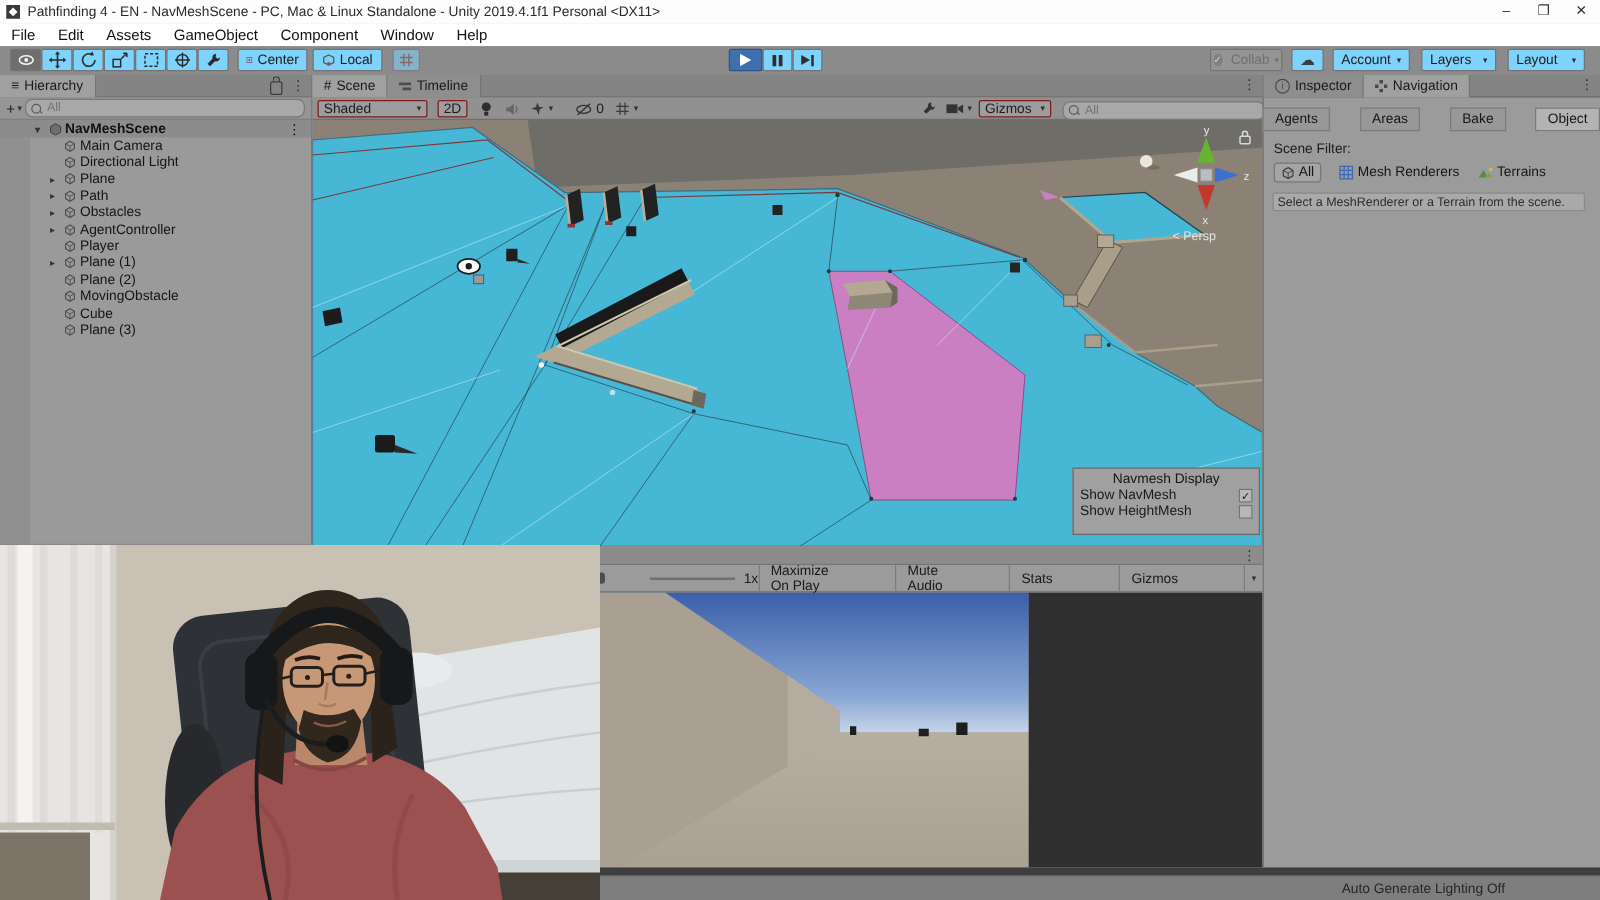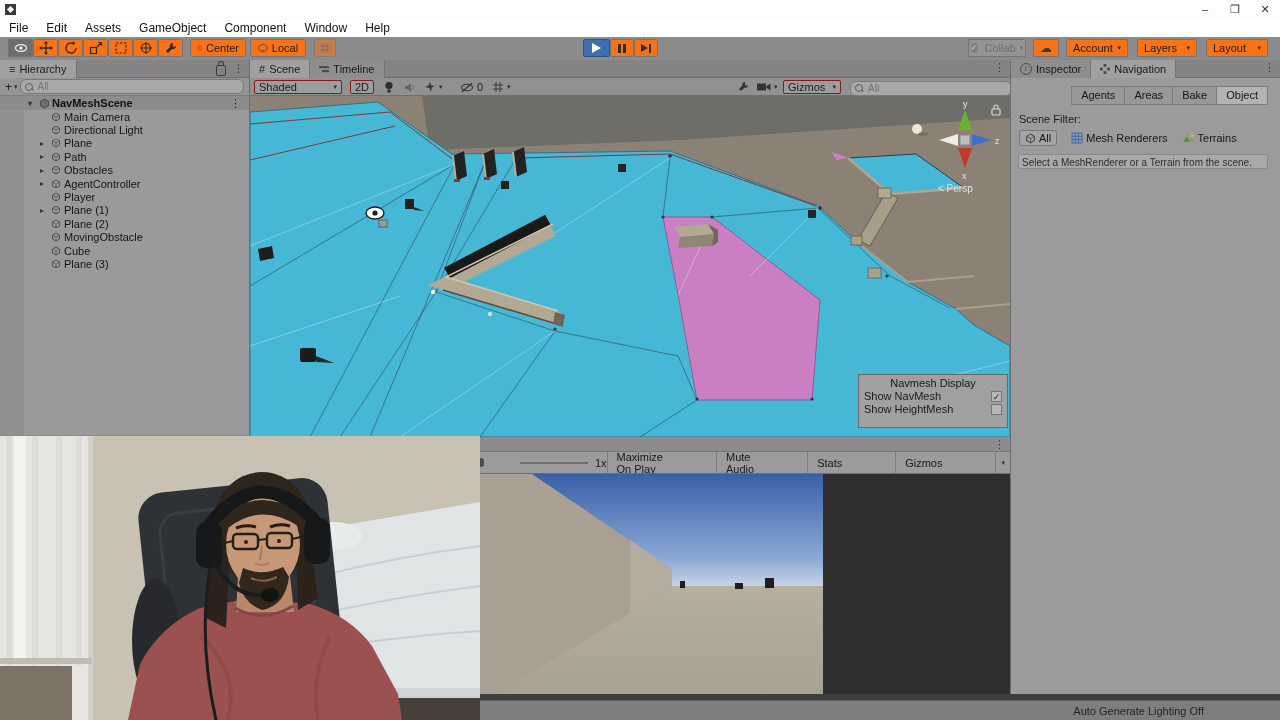--- a/index.html
+++ b/index.html
@@ -11,21 +11,21 @@
             display:flex;align-items:center;font-size:11px;color:#2a2a2a;}
   .unity-logo{width:11px;height:11px;background:#3a3a3a;margin:0 6px 0 5px;position:relative;}
   .unity-logo:after{content:"";position:absolute;left:3px;top:3px;width:5px;height:5px;background:#fdfdfd;transform:rotate(45deg);}
   .win-controls{margin-left:auto;display:flex;}
   .win-btn{width:30px;text-align:center;font-size:11px;color:#333;line-height:19px;}
   
   .menubar{left:0;top:19px;width:1280px;height:18px;background:#ffffff;display:flex;align-items:center;font-size:12px;}
   .menu-item{padding:0 9px;line-height:18px;color:#111;}
   
   .main-toolbar{left:0;top:37px;width:1280px;height:23px;background:#8b8b8b;border-bottom:1px solid #6c6c6c;}
-  .tbtn{position:absolute;top:2px;height:18px;background:#f97316;border:1px solid #747474;border-radius:2px;
+  .tbtn{position:absolute;top:2px;height:18px;background:#7dd3fc;border:1px solid #747474;border-radius:2px;
         display:flex;align-items:center;justify-content:center;box-sizing:border-box;}
   .tbtn.sel{background:#6e6e6e;}
   .tool-icon{width:14px;height:14px;display:block;}
   .pill{font-size:11px;padding:0 6px;gap:4px;color:#1c1c1c;}
   .dd-arrow{font-size:7px;color:#2f2f2f;}
   .disabled-txt{color:#6f6f6f;}
   .playtri{width:0;height:0;border-left:9px solid #fff;border-top:5.5px solid transparent;border-bottom:5.5px solid transparent;}
   .pausebar{display:inline-block;width:3px;height:9px;background:#2e2e2e;margin:0 1px;}
   .steptri{width:0;height:0;border-left:7px solid #2e2e2e;border-top:4.5px solid transparent;border-bottom:4.5px solid transparent;}
   .stepbar{display:inline-block;width:2px;height:9px;background:#2e2e2e;margin-left:1px;}
@@ -56,21 +56,21 @@
   .scene-toolbar{position:absolute;left:0;top:18px;right:0;height:18px;background:#919191;border-bottom:1px solid #6f6f6f;box-sizing:border-box;font-size:11px;}
   .stb{position:absolute;top:2px;height:14px;display:flex;align-items:center;gap:3px;padding:0 4px;color:#1d1d1d;}
   .stb.box{background:#9d9d9d;border:1px solid #7f1d1d;border-radius:2px;box-sizing:border-box;}
   .scene-canvas{position:absolute;left:0;top:36px;width:760px;height:341px;}
   .nm-overlay{position:absolute;left:608px;top:314px;width:150px;height:54px;background:#a0a0a0;border:1px solid #696969;box-sizing:border-box;font-size:11px;}
   .nm-title{text-align:center;font-size:11px;color:#161616;margin-top:2px;}
   .nm-row{display:flex;align-items:center;padding:1px 5px 0 5px;color:#1a1a1a;}
   .nm-check{margin-left:auto;width:11px;height:11px;background:#b7b7b7;border:1px solid #757575;box-sizing:border-box;font-size:9px;line-height:10px;text-align:center;color:#1d1d1d;}
   
   .rightpanel{left:1010px;top:60px;width:270px;height:634px;background:#9b9b9b;border-left:1px solid #6c6c6c;box-sizing:border-box;}
-  .mode-group{position:absolute;left:0;right:12px;top:26px;display:flex;justify-content:flex-end;}
+  .mode-group{position:absolute;left:0;right:0;top:26px;display:flex;justify-content:space-between;}
   .mode-btn{height:17px;line-height:17px;padding:0 9px;font-size:11px;background:#989898;border:1px solid #7b7b7b;margin-left:-1px;color:#161616;}
   .mode-btn.active{background:#b3b3b3;}
   .sf-label{position:absolute;left:8px;top:53px;font-size:11px;color:#1d1d1d;}
   .filter-row{position:absolute;left:8px;top:70px;display:flex;align-items:center;gap:14px;font-size:11px;color:#161616;}
   .filter-all{display:flex;align-items:center;gap:3px;border:1px solid #777;border-radius:3px;background:#a4a4a4;padding:1px 5px;}
   .filter-item{display:flex;align-items:center;gap:3px;}
   .helpbox{position:absolute;left:7px;top:94px;width:250px;height:15px;background:#a9a9a9;border:1px solid #8a8a8a;border-radius:2px;
            font-size:10px;color:#2e2e2e;line-height:15px;padding-left:3px;box-sizing:border-box;}
   
   .gamepanel{left:480px;top:437px;width:530px;height:257px;background:#8c8c8c;}
@@ -88,20 +88,21 @@
              display:flex;align-items:center;justify-content:flex-end;padding-right:76px;font-size:11px;color:#262626;}
   
   .webcam{left:0;top:436px;width:480px;height:284px;z-index:40;}
   svg text{font-family:"Liberation Sans",sans-serif;}
 </style>
 </head>
 <body>
 
 <div class="abs titlebar">
   <span class="unity-logo"></span>
+  <span>Pathfinding 4 - EN - NavMeshScene - PC, Mac &amp; Linux Standalone - Unity 2019.4.1f1 Personal &lt;DX11&gt;</span>
   <span class="win-controls">
     <span class="win-btn">–</span>
     <span class="win-btn">❐</span>
     <span class="win-btn">✕</span>
   </span>
 </div>
 
 <div class="abs menubar">
   <span class="menu-item">File</span>
   <span class="menu-item">Edit</span>

